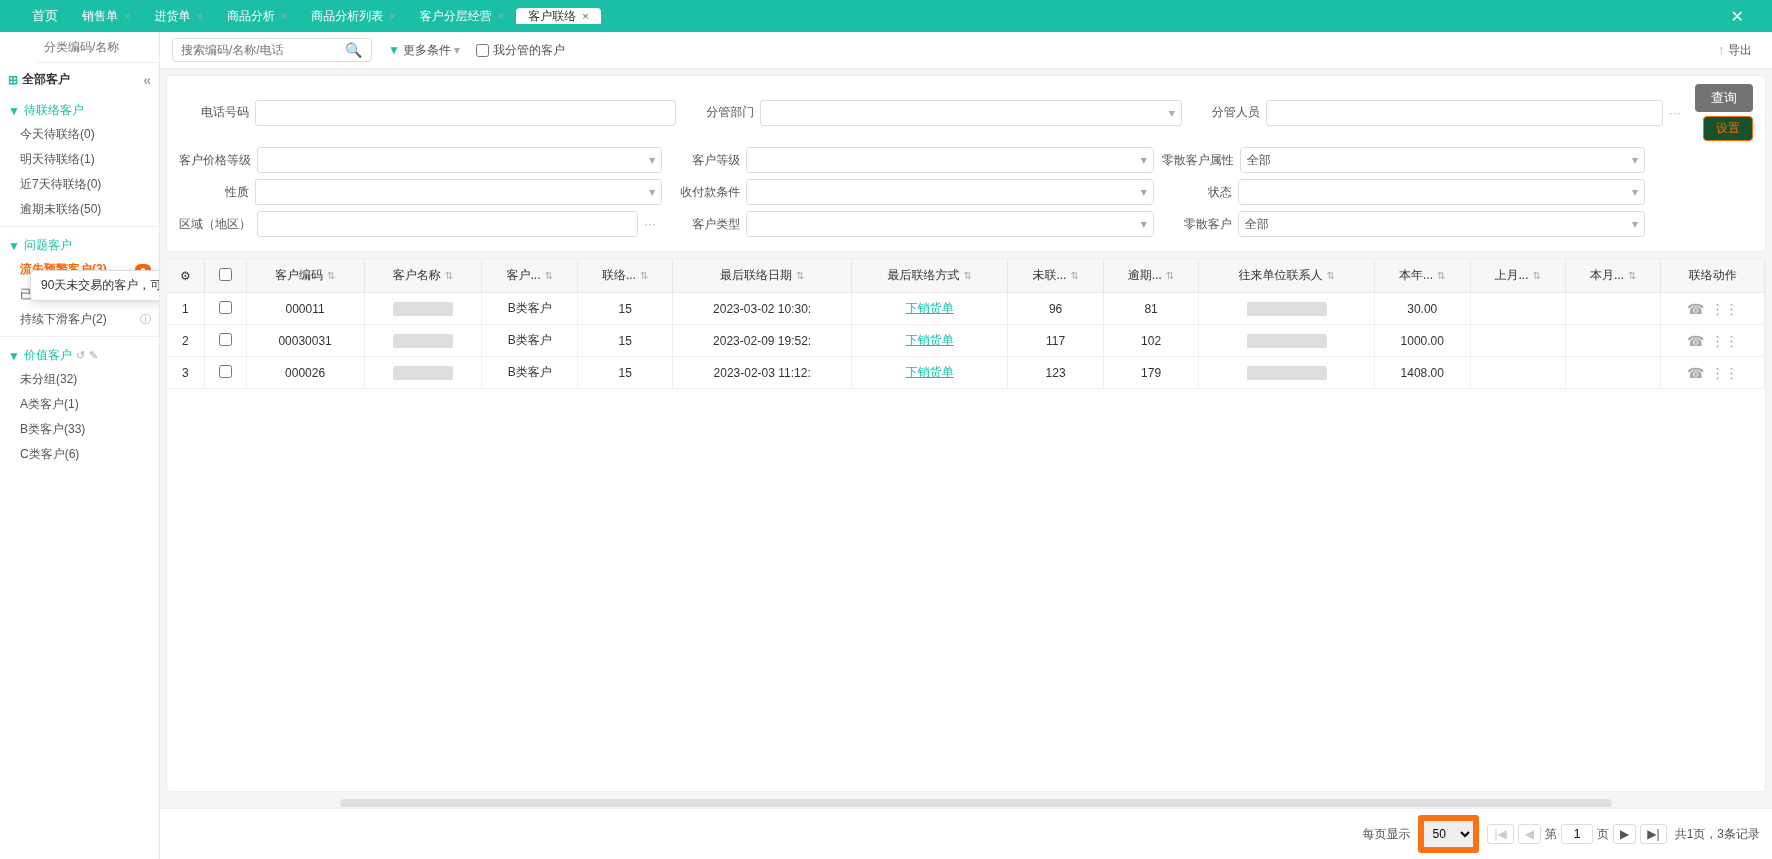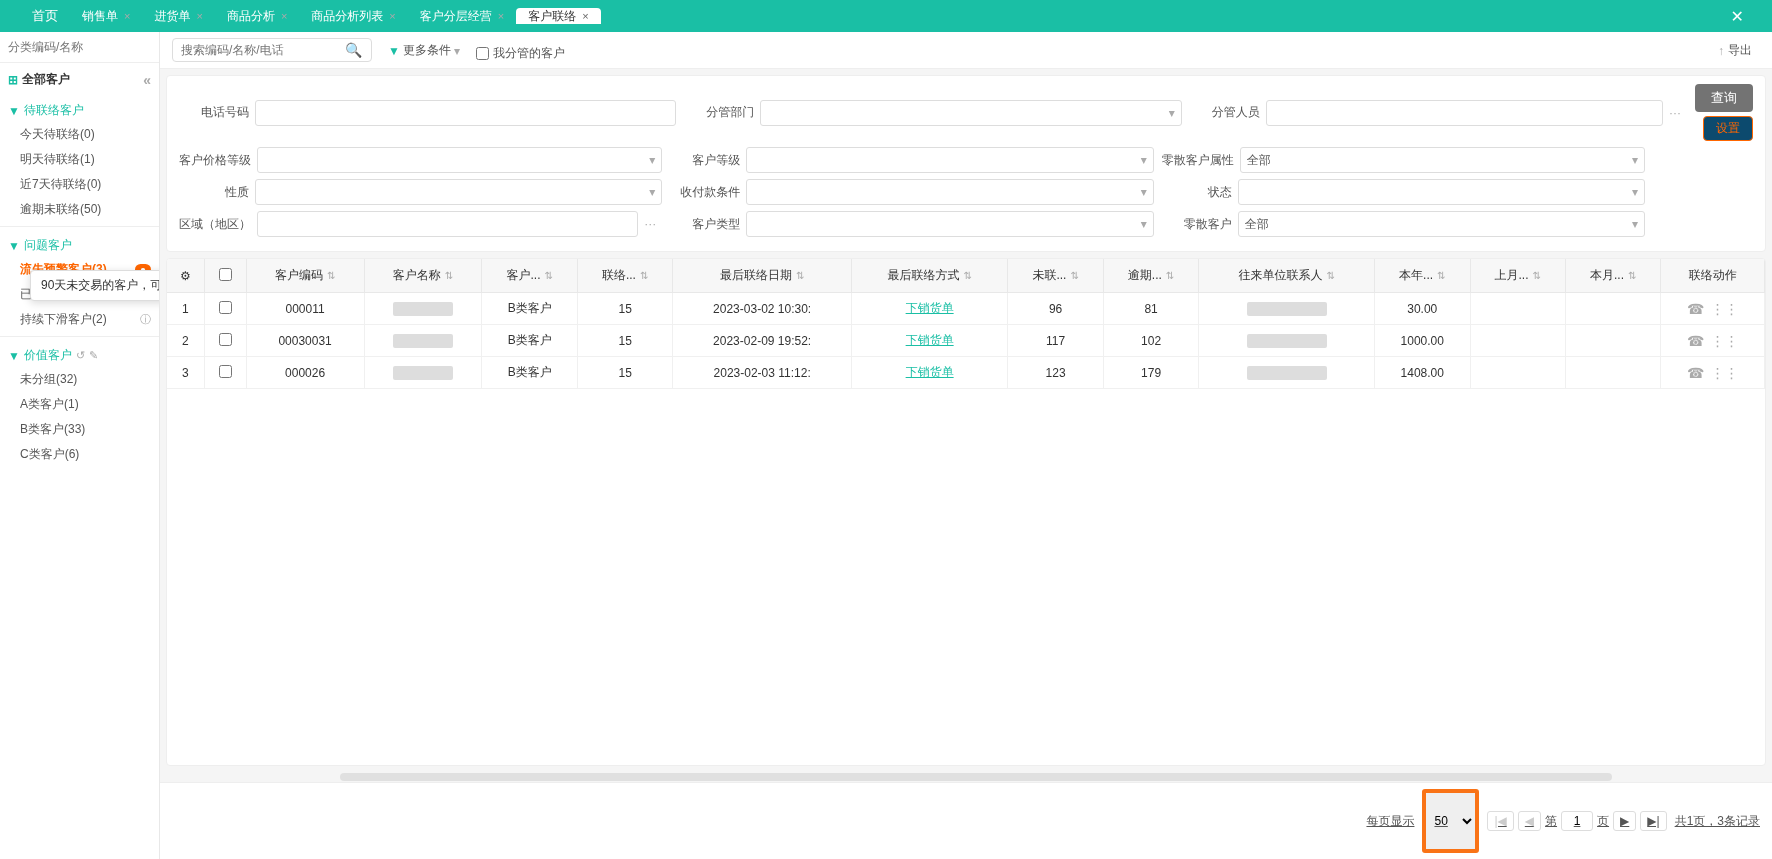--- a/index.html
+++ b/index.html
@@ -57,20 +57,21 @@
       display: flex;
       flex-direction: column;
       overflow-y: auto;
       flex-shrink: 0;
     }
     .sidebar-search {
       display: flex;
       align-items: center;
       padding: 8px 8px;
       border-bottom: 1px solid #eee;
+      margin-left: 36px;
     }
     .sidebar-search input {
       border: none;
       outline: none;
       font-size: 12px;
       flex: 1;
       color: #aaa;
     }
 
     .sidebar-header {
@@ -139,21 +140,21 @@
       flex-direction: column;
       background: #f5f5f5;
       overflow: hidden;
     }
 
     
     .toolbar {
       background: #fff;
       padding: 6px 12px;
       display: flex;
-      align-items: flex-end;
+      align-items: center;
       border-bottom: 1px solid #eee;
       gap: 8px;
       flex-wrap: wrap;
     }
     .toolbar-search {
       display: flex;
       align-items: center;
       border: 1px solid #ddd;
       border-radius: 4px;
       padding: 3px 8px;
@@ -257,21 +258,21 @@
     .btn-query {
       background: #737373;
       color: #fff;
       border: none;
       border-radius: 4px;
       padding: 5px 16px;
       cursor: pointer;
       font-size: 13px;
     }
     .btn-settings {
-      background: #0c4a6e;
+      background: #14532d;
       color: #ff6600;
       border: 1px solid #ff6600;
       border-radius: 4px;
       padding: 3px 12px;
       cursor: pointer;
       font-size: 12px;
     }
     .ellipsis-btn {
       color: #aaa;
       cursor: pointer;
@@ -320,26 +321,25 @@
     .table-footer {
       background: #fff;
       border-top: 1px solid #eee;
       padding: 6px 12px;
       display: flex;
       align-items: center;
       justify-content: flex-end;
       gap: 8px;
       color: #555;
       font-size: 12px;
-      text-decoration: underline;
     }
     .page-size-select {
-      border: 4px solid #f97316;
+      border: 6px solid #f97316;
       border-radius: 3px;
-      padding: 20px 4px;
+      padding: 5px 4px;
       font-size: 12px;
       outline: none;
     }
     .page-nav {
       display: flex;
       align-items: center;
       gap: 4px;
     }
     .page-nav button {
       border: 1px solid #ddd;

